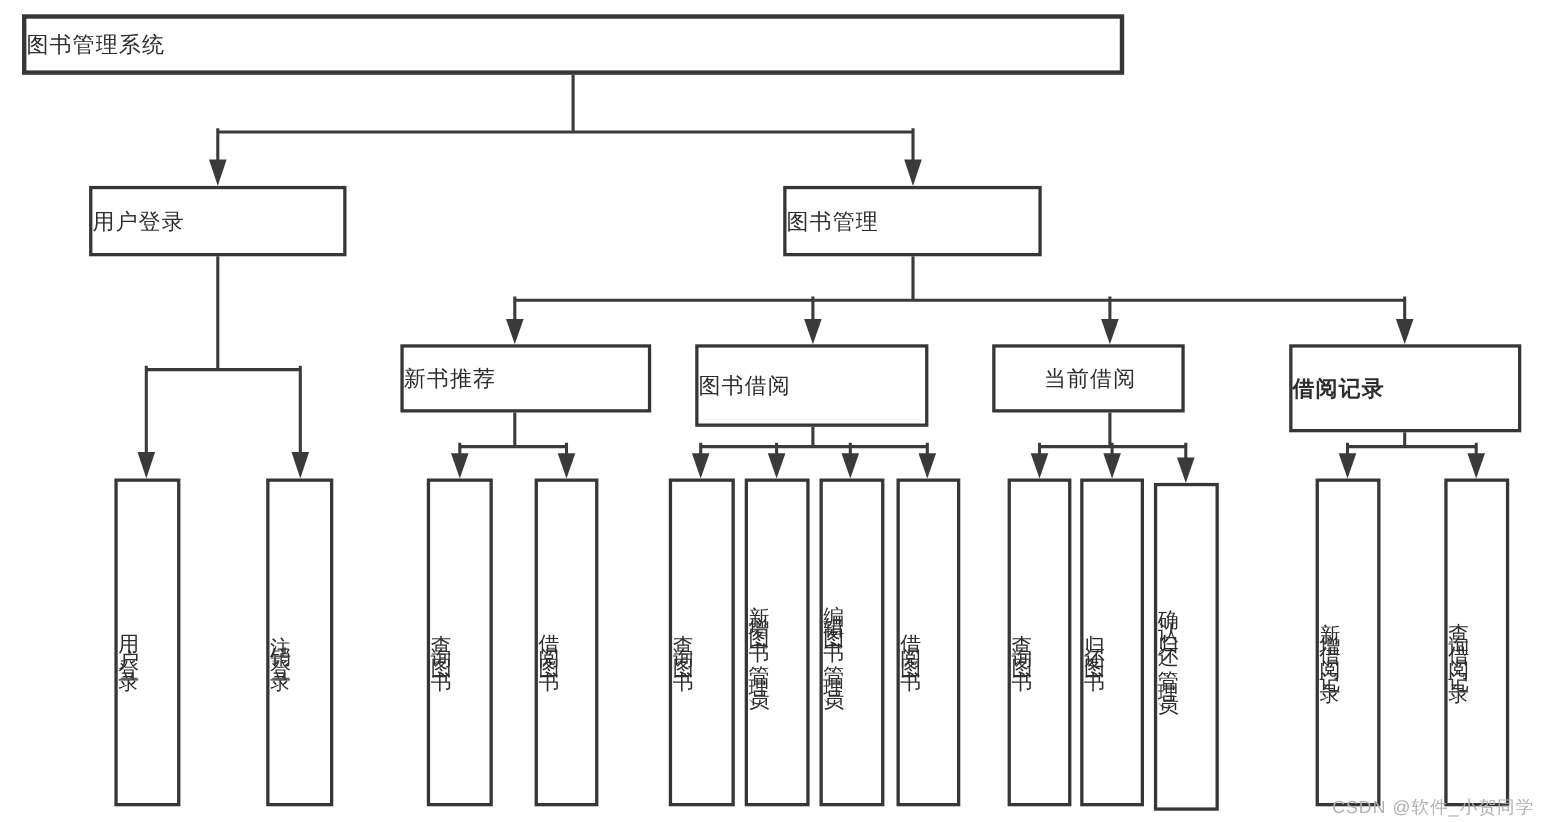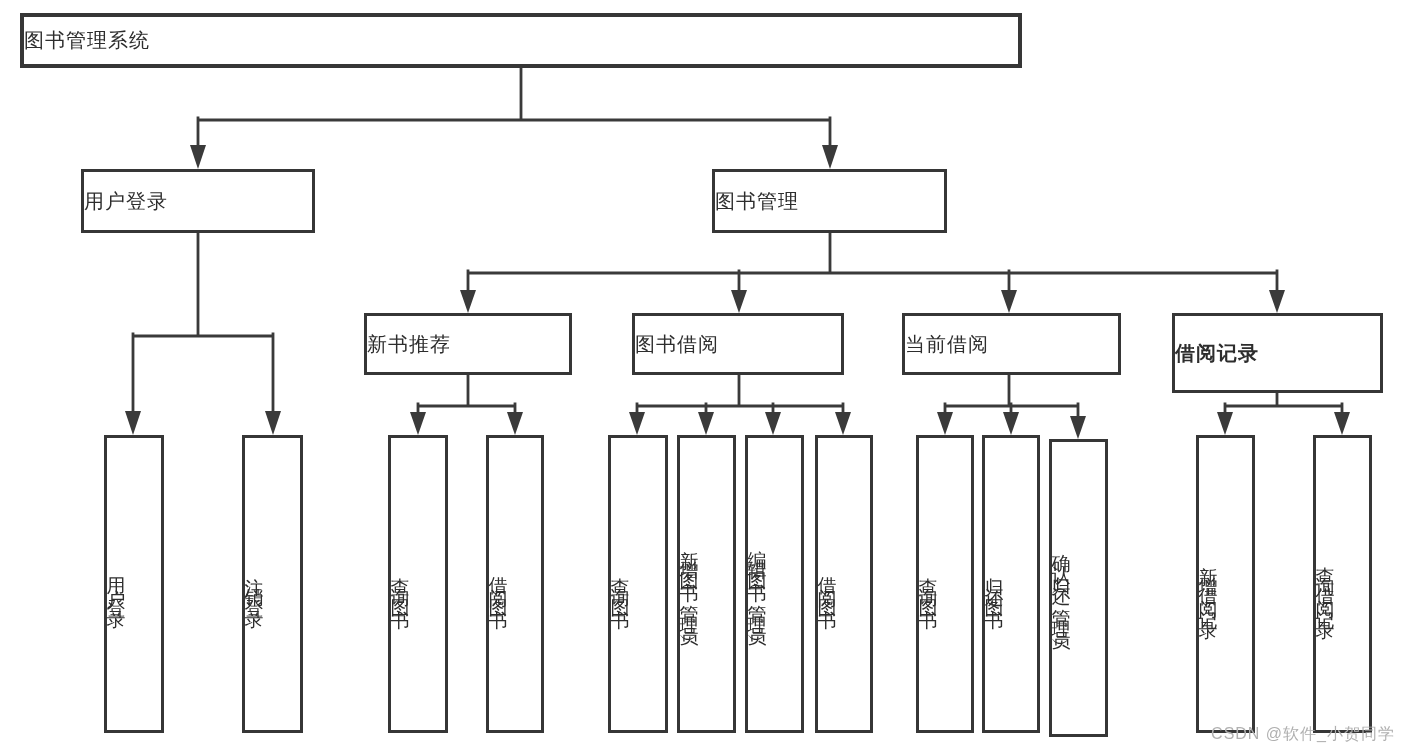--- a/index.html
+++ b/index.html
@@ -119,27 +119,27 @@
     <span>图书管理系统</span>
   </div>
 
   <div class="box hbox" style="left:81px; top:169px; width:234px; height:64px;">
     <span>用户登录</span>
   </div>
   <div class="box hbox" style="left:712px; top:169px; width:235px; height:64px;">
     <span>图书管理</span>
   </div>
 
-  <div class="box hbox" style="left:364px; top:313px; width:208px; height:62px;">
+  <div class="box hbox" style="left:364px; top:313px; width:228px; height:62px;">
     <span>新书推荐</span>
   </div>
-  <div class="box hbox" style="left:632px; top:313px; width:212px; height:62px;">
+  <div class="box hbox" style="left:632px; top:313px; width:212px; height:75px;">
     <span>图书借阅</span>
   </div>
-  <div class="box hbox" style="left:902px; top:313px; width:219px; height:62px;">
+  <div class="box hbox" style="left:902px; top:313px; width:175px; height:62px;padding-left:44px;">
     <span>当前借阅</span>
   </div>
   <div class="box hbox" style="left:1172px; top:313px; width:211px; height:80px;font-weight:bold;">
     <span>借阅记录</span>
   </div>
 
   <div class="box vbox" style="left:104px; top:435px; width:60px; height:298px;">
     <span class="vlabel">用户登录</span>
   </div>
   <div class="box vbox" style="left:242px; top:435px; width:61px; height:298px;">

